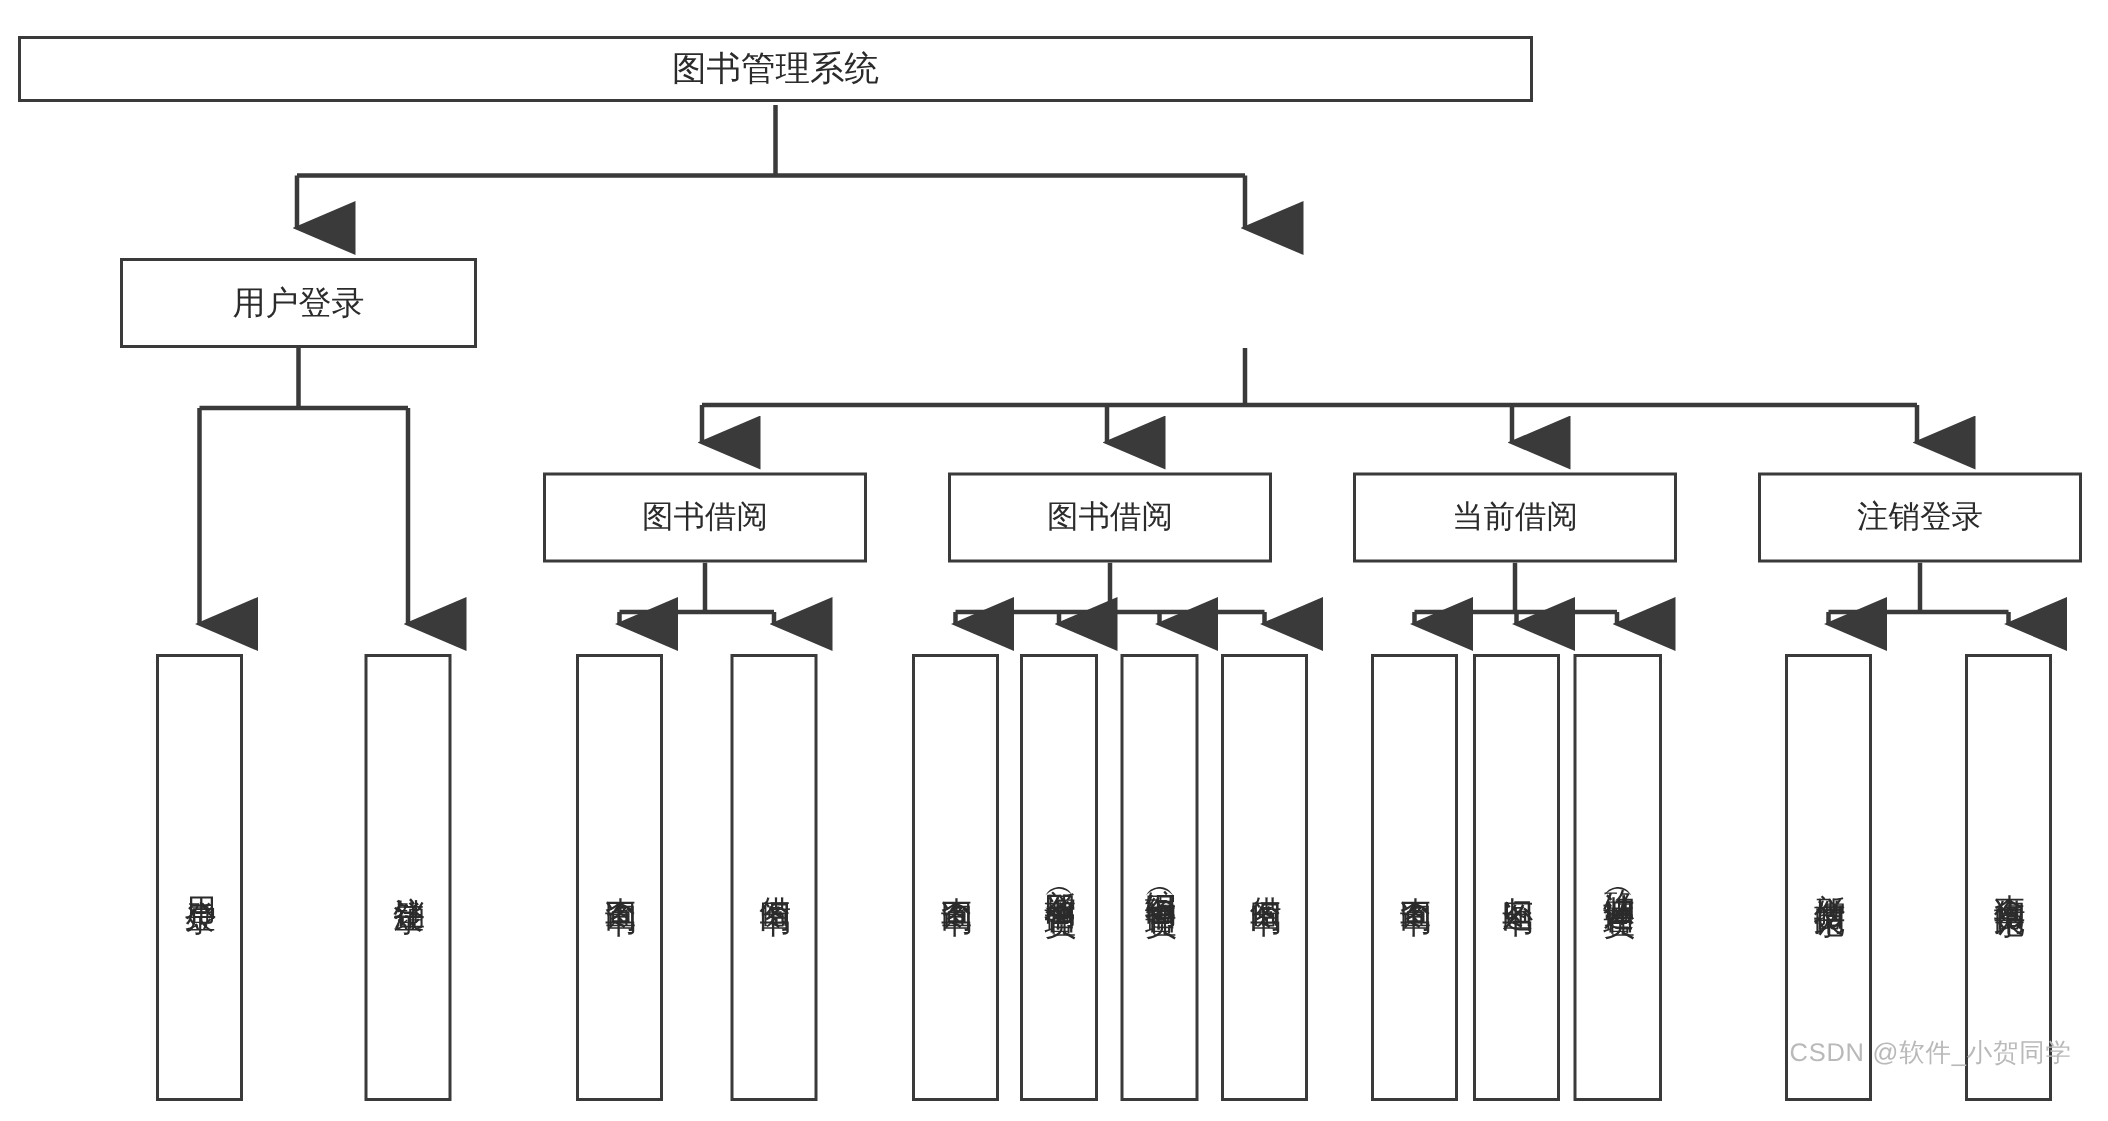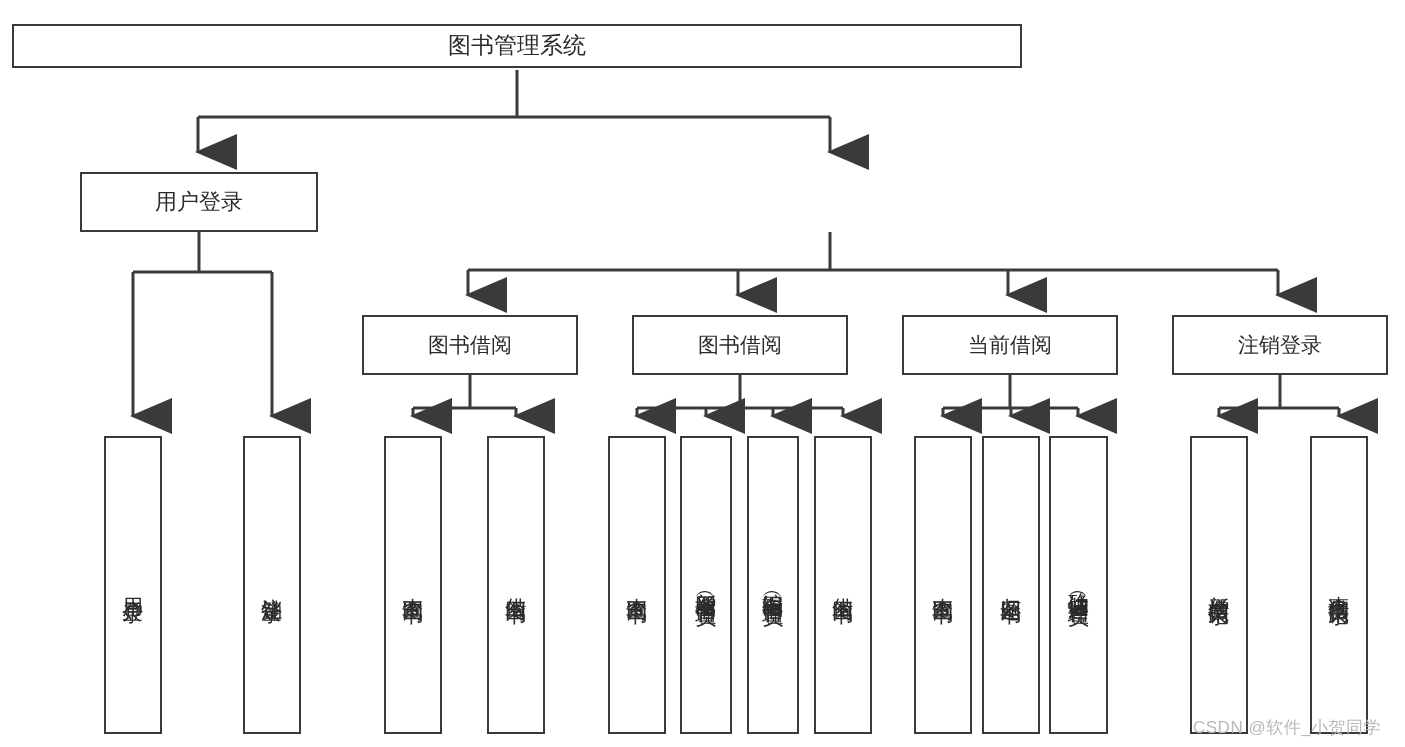--- a/index.html
+++ b/index.html
@@ -169,15 +169,15 @@
   <div class="node vert leaf" style="left: 1049px; top: 436px; width: 59px; height: 298px;">
     <span class="lbl">确认归还（管理员）</span>
   </div>
   <div class="node vert leaf" style="left: 1190px; top: 436px; width: 58px; height: 298px;">
     <span class="lbl">新增借阅记录</span>
   </div>
   <div class="node vert leaf" style="left: 1310px; top: 436px; width: 58px; height: 298px;">
     <span class="lbl">查询借阅记录</span>
   </div>
 
-  <div class="watermark" style="left: 1193px; top: 716px;">CSDN @软件_小贺同学</div>
+  <div class="watermark" style="left: 1193px; top: 690px;">CSDN @软件_小贺同学</div>
 
 </div>
 
 </body></html>

